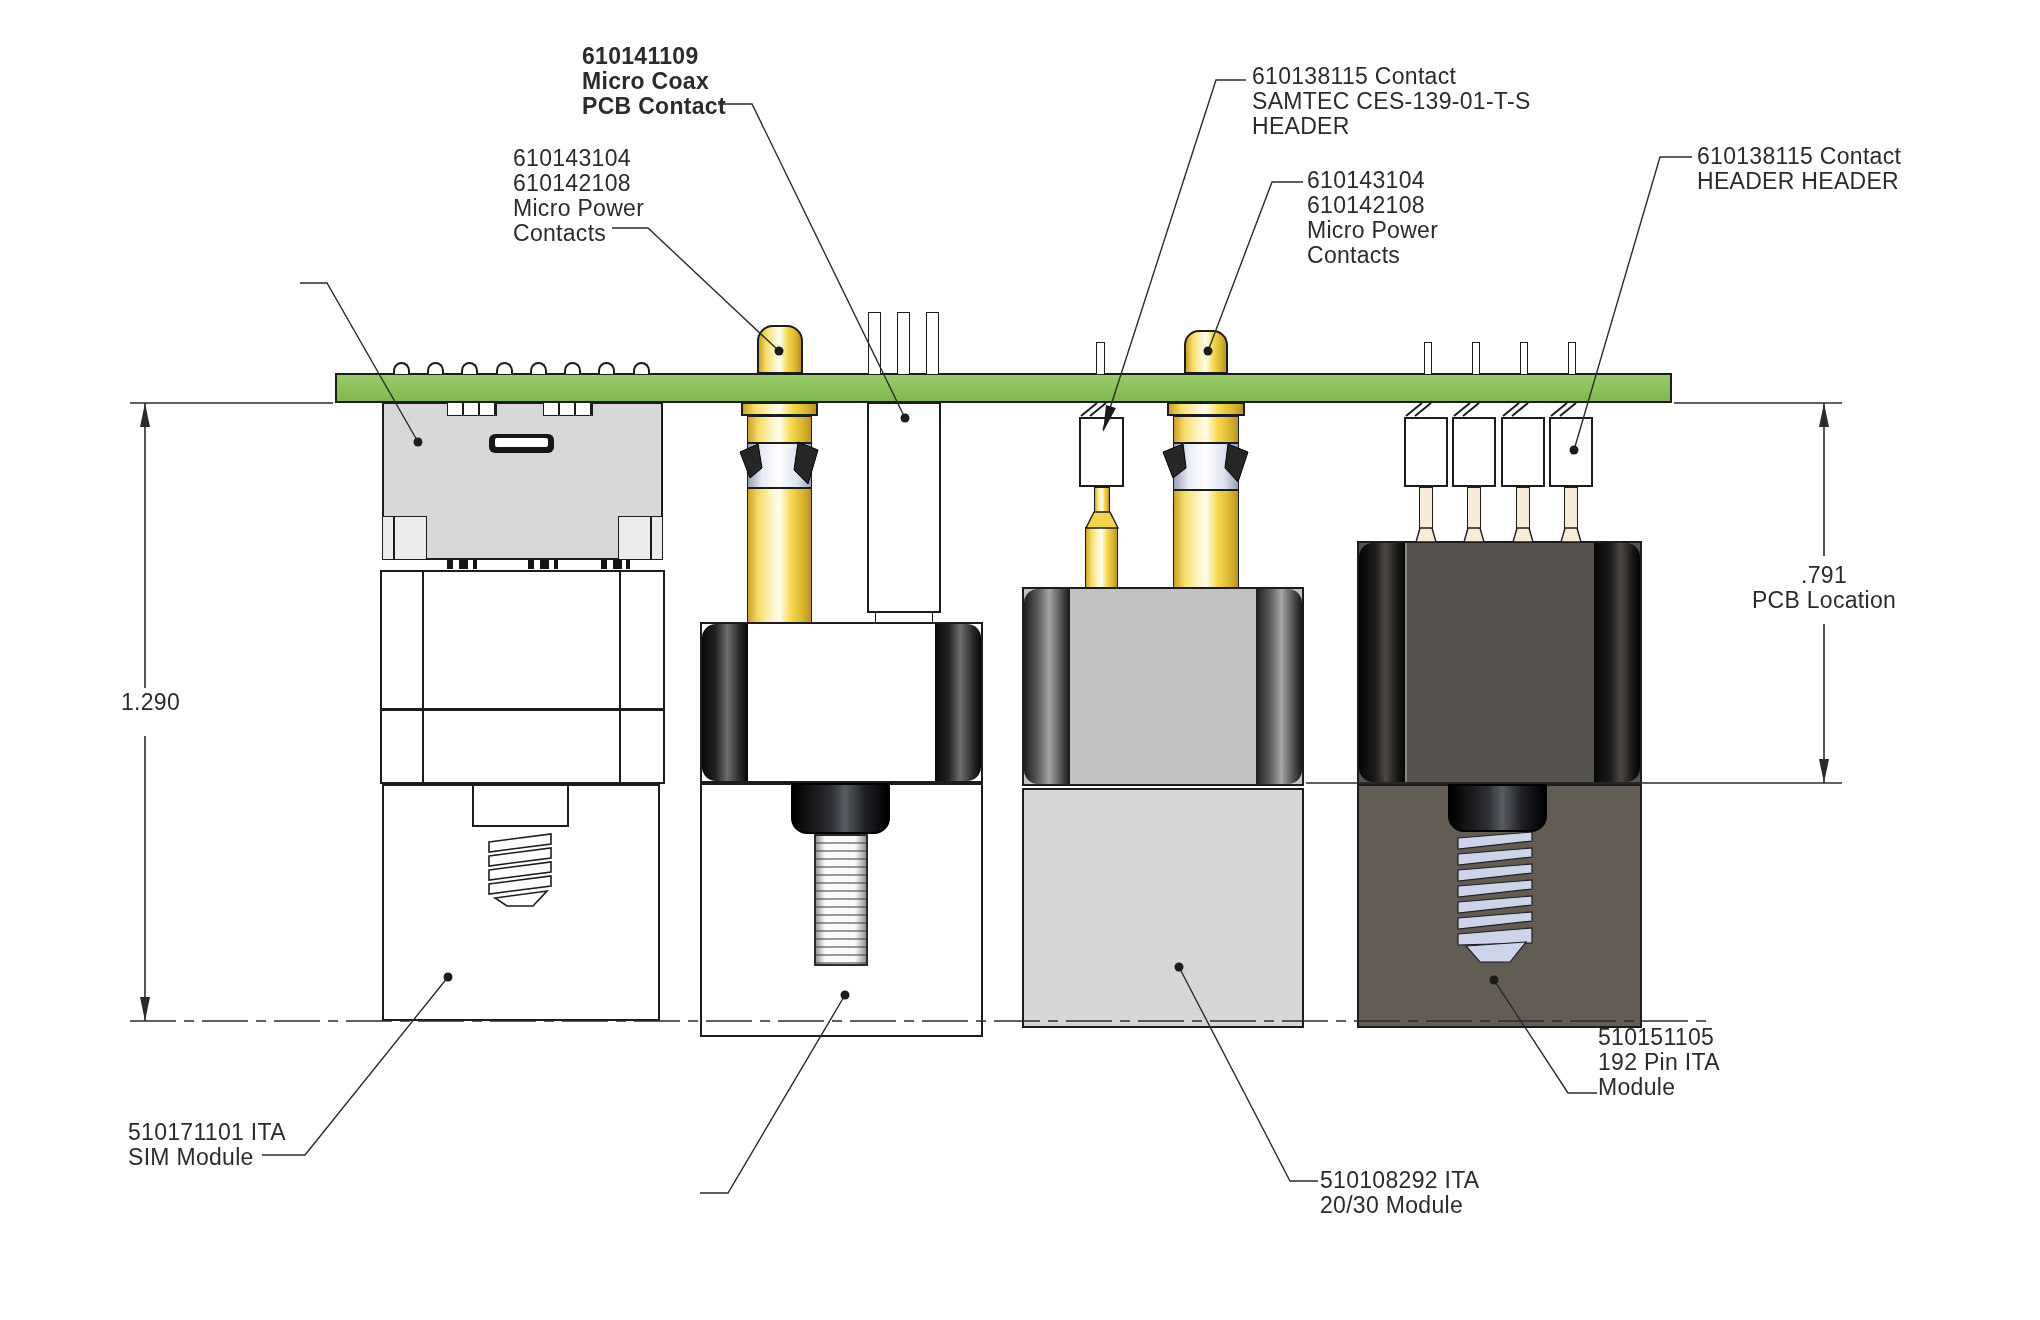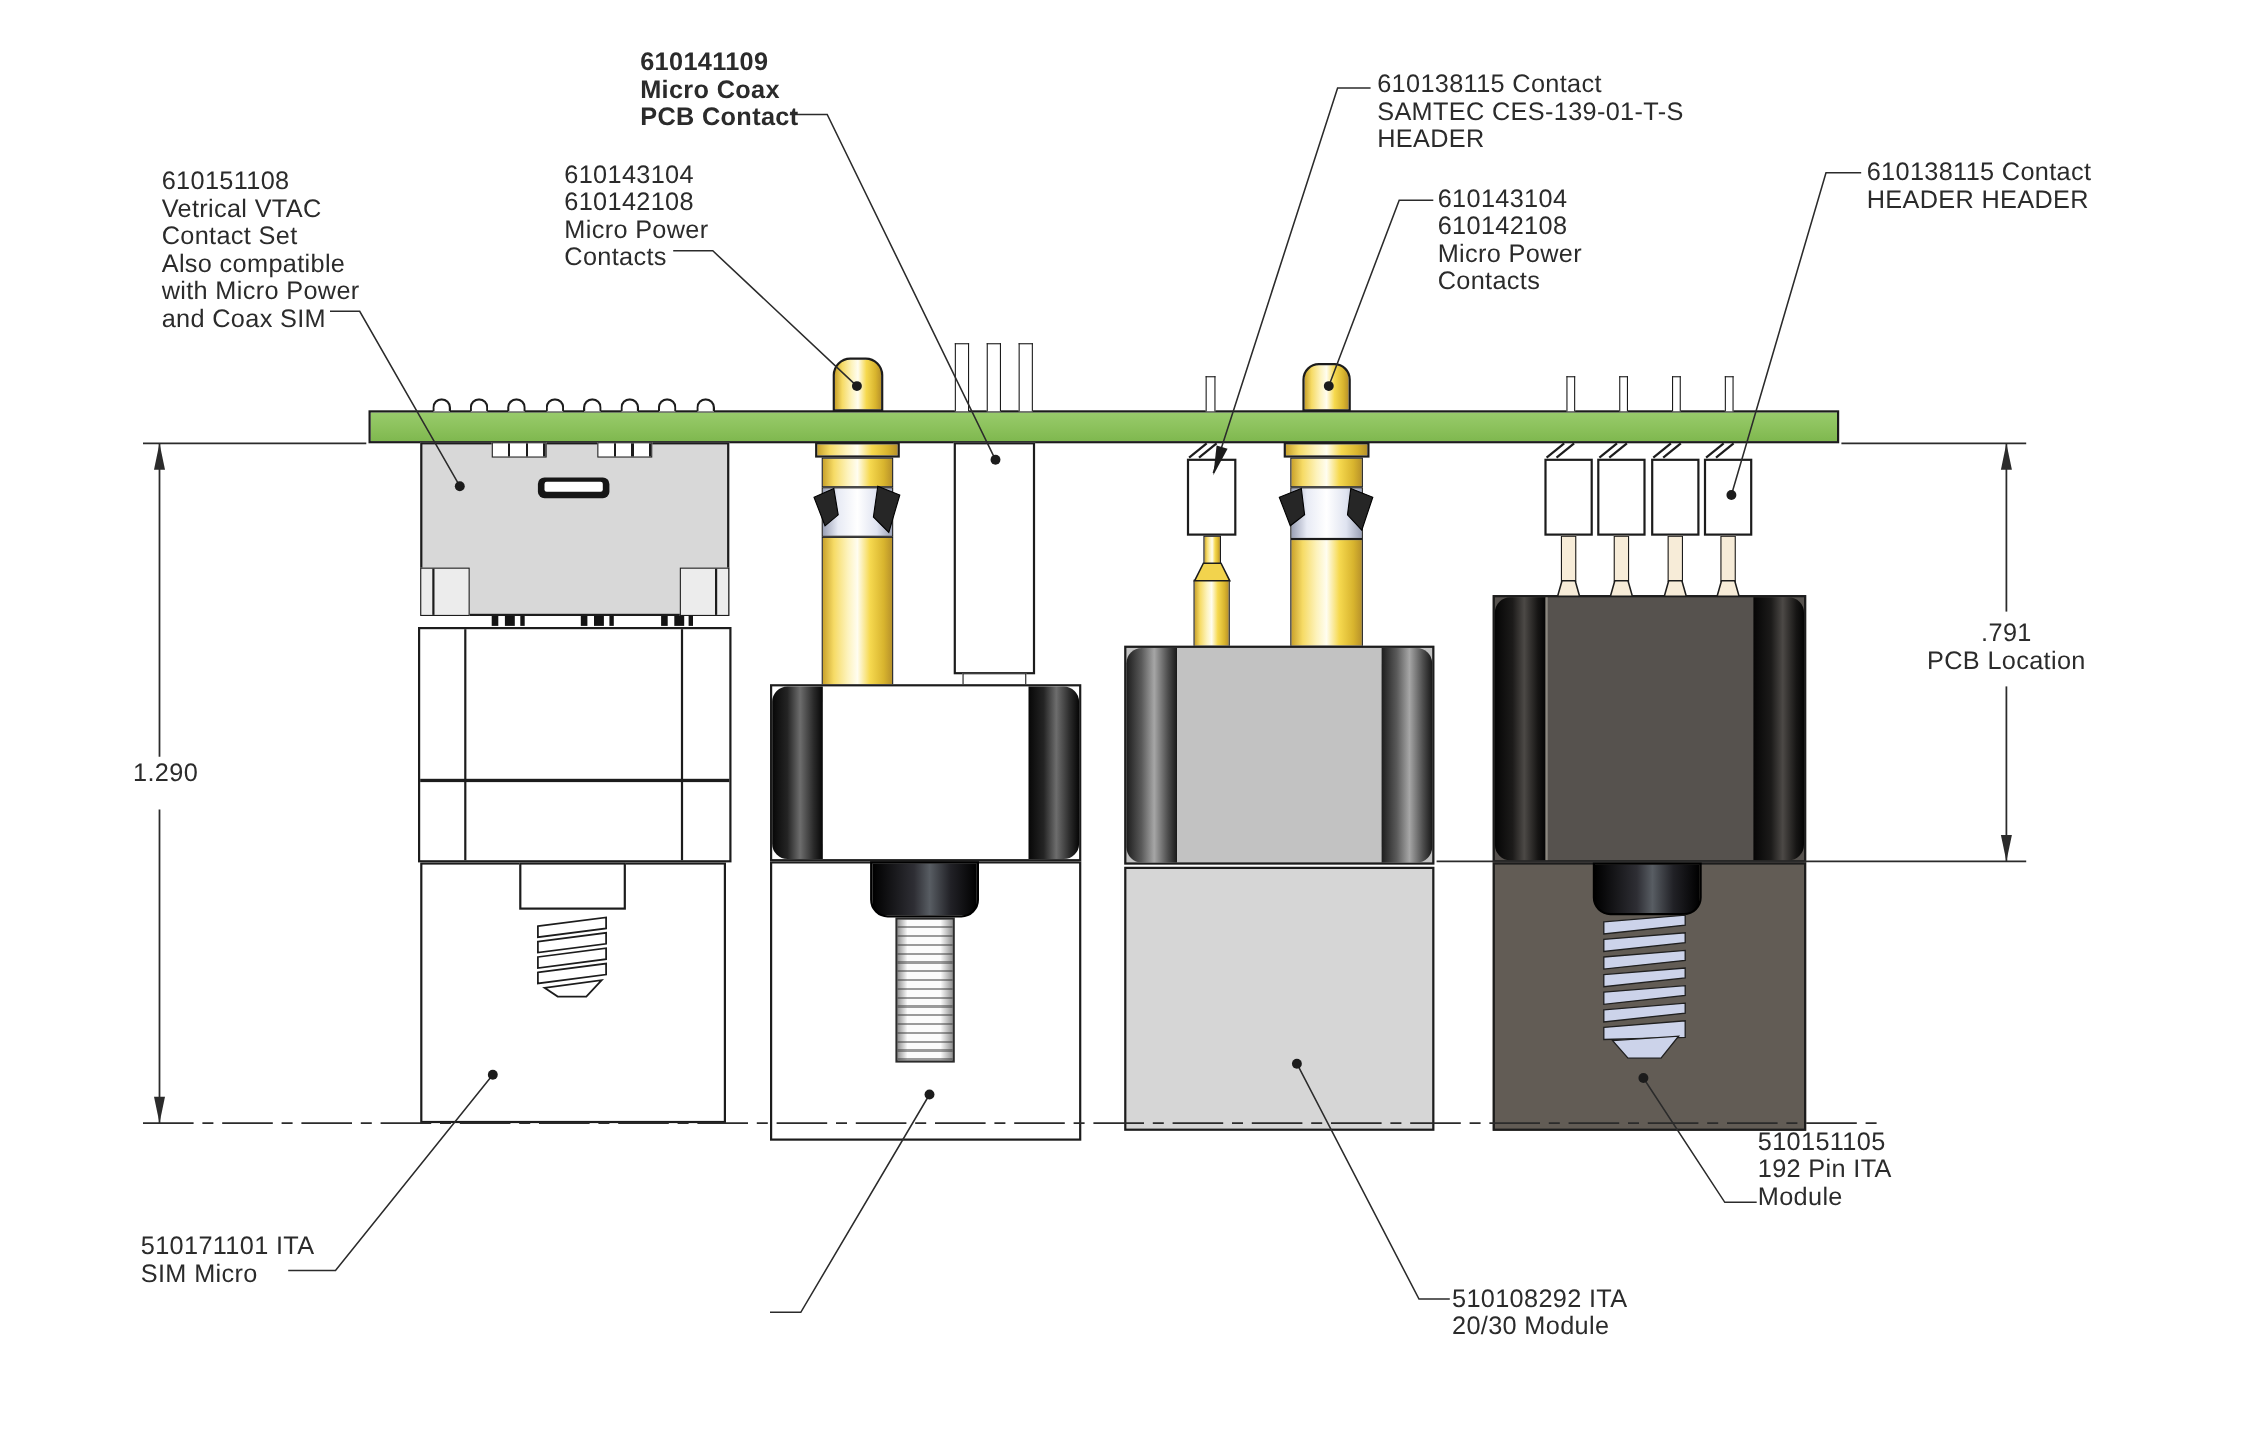--- a/index.html
+++ b/index.html
@@ -227,28 +227,20 @@
       <polygon points="1458,854 1532,848 1532,857 1458,865"></polygon>
       <polygon points="1458,870 1532,864 1532,873 1458,881"></polygon>
       <polygon points="1458,886 1532,880 1532,889 1458,897"></polygon>
       <polygon points="1458,902 1532,896 1532,905 1458,913"></polygon>
       <polygon points="1458,918 1532,912 1532,921 1458,929"></polygon>
       <polygon points="1458,934 1532,928 1532,943 1458,945"></polygon>
       <polygon points="1466,946 1526,942 1510,962 1480,962"></polygon>
     </g>
   </svg>
 
-  <div class="lbl" style="left:147px;top:152px;">
-    <div>610151108</div>
-    <div>Vetrical VTAC</div>
-    <div>Contact Set</div>
-    <div>Also compatible</div>
-    <div>with Micro Power</div>
-    <div>and Coax SIM</div>
-  </div>
 
   <div class="lbl" style="left:582px;top:44px;font-weight:bold;">
     <div>610141109</div>
     <div>Micro Coax</div>
     <div>PCB Contact</div>
   </div>
 
   <div class="lbl" style="left:513px;top:146px;">
     <div>610143104</div>
     <div>610142108</div>
@@ -269,21 +261,21 @@
     <div>Contacts</div>
   </div>
 
   <div class="lbl" style="left:1697px;top:144px;">
     <div>610138115 Contact</div>
     <div>HEADER HEADER</div>
   </div>
 
   <div class="lbl" style="left:128px;top:1120px;">
     <div>510171101 ITA</div>
-    <div>SIM Micro</div>
+    <div>SIM Module</div>
   </div>
 
 
   <div class="lbl" style="left:1320px;top:1168px;">
     <div>510108292 ITA</div>
     <div>20/30 Module</div>
   </div>
 
   <div class="lbl" style="left:1598px;top:1025px;">
     <div>510151105</div>

